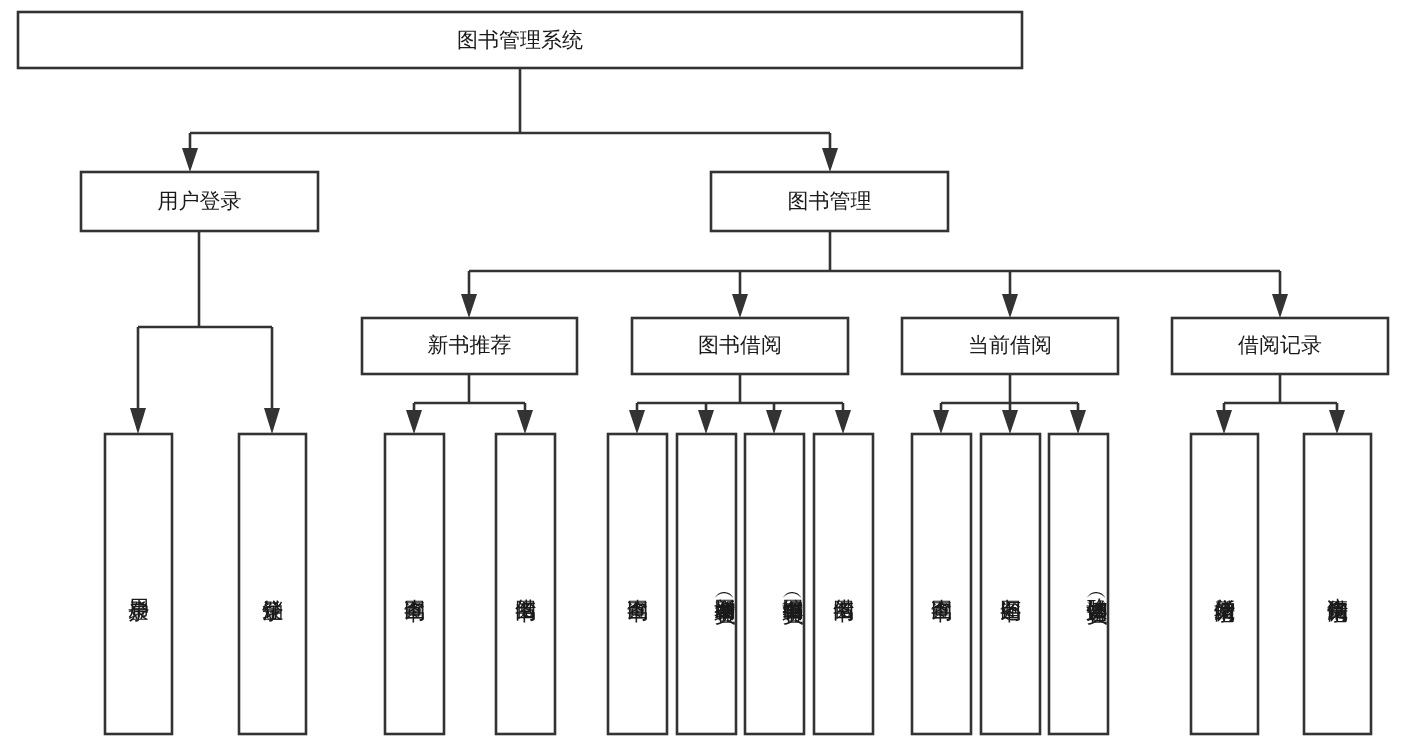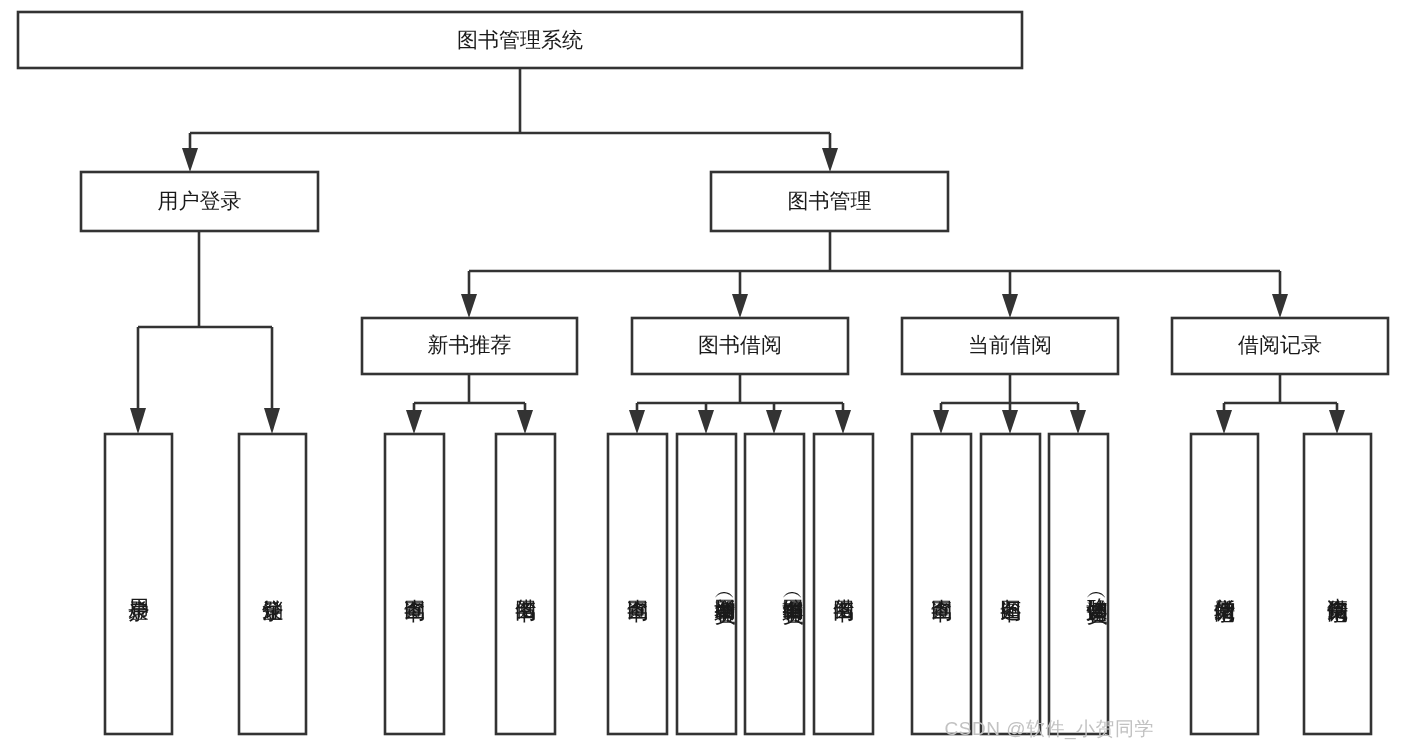--- a/index.html
+++ b/index.html
@@ -202,14 +202,13 @@
   <div class="vlabel" style="left:745px; top:440px; width:59px; height:290px; align-items:flex-start;">编辑图书（管理员）</div>
   <div class="vlabel" style="left:814px; top:434px; width:59px; height:300px;">借阅图书</div>
 
   <div class="vlabel" style="left:912px; top:434px; width:59px; height:300px;">查询图书</div>
   <div class="vlabel" style="left:981px; top:434px; width:59px; height:300px;">归还图书</div>
   <div class="vlabel" style="left:1049px; top:440px; width:59px; height:290px; align-items:flex-start;">确认归还（管理员）</div>
 
   <div class="vlabel" style="left:1191px; top:434px; width:67px; height:300px;">新增借阅记录</div>
   <div class="vlabel" style="left:1304px; top:434px; width:67px; height:300px;">查询借阅记录</div>
 
-  <div id="watermark">CSDN @软件_小贺同学</div>
 </div>
 
 </body></html>

